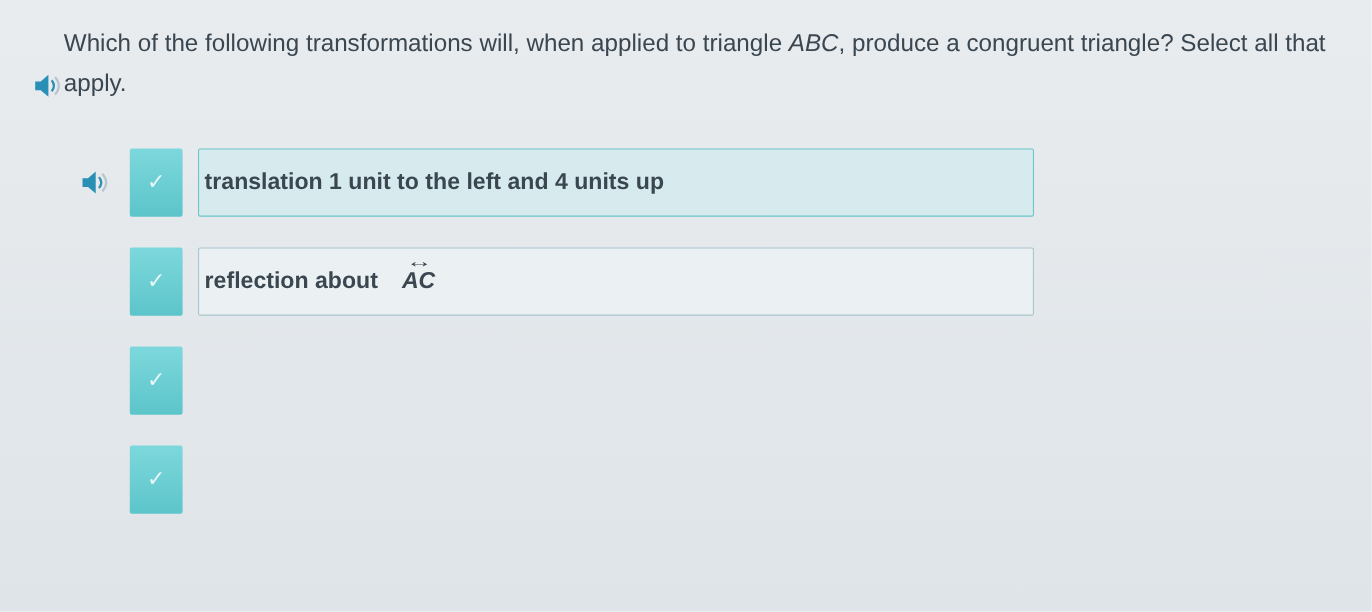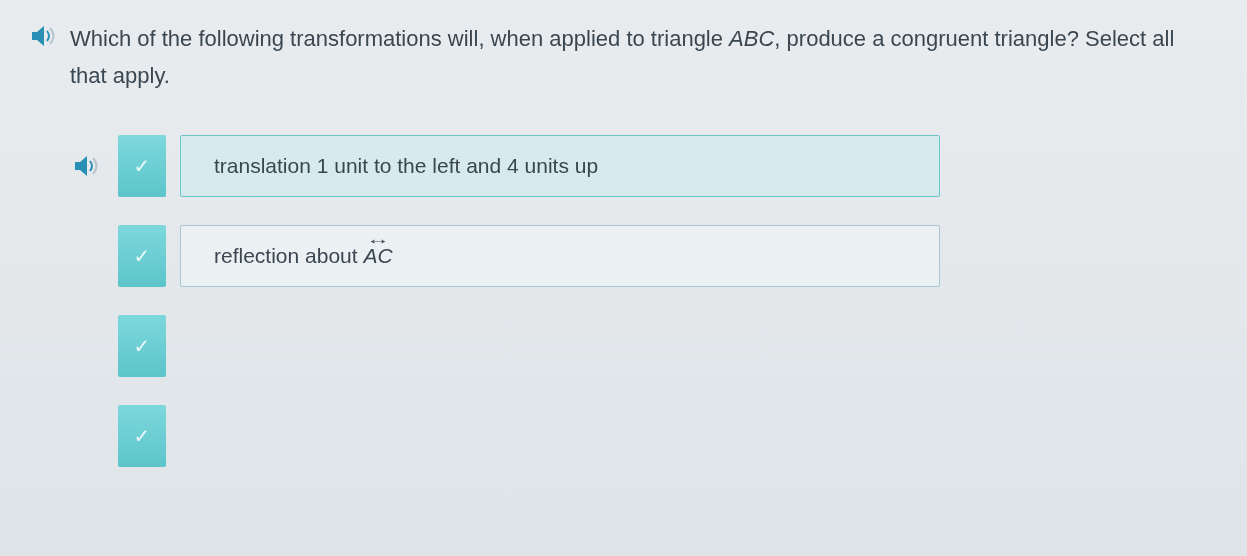--- a/index.html
+++ b/index.html
@@ -9,22 +9,21 @@
     }
     body {
       font-family: Arial, Helvetica, sans-serif;
       background: linear-gradient(180deg, #e8ecef 0%, #dfe4e8 100%);
       padding: 20px 30px;
       width: 1247px;
       height: 556px;
     }
     .question-row {
       display: flex;
-      align-items: flex-start;
-      gap: 12px;
+      align-items: flex-end;
       margin-bottom: 40px;
     }
     .speaker-icon {
       flex-shrink: 0;
       margin-top: 4px;
     }
     .question-text {
       font-size: 22px;
       color: #3a4650;
       line-height: 1.7;
@@ -69,36 +68,38 @@
     .checkmark {
       color: #ffffff;
       font-size: 20px;
       opacity: 0.85;
     }
     .option-box {
       flex: 0 0 760px;
       background: rgba(240, 245, 248, 0.6);
       border: 1px solid #a8c5d0;
       border-radius: 2px;
-      padding: 18px 33px;
+      padding: 18px 5px;
       display: flex;
       align-items: center;
+      font-weight: bold;
     }
     .option-box.selected {
       background: rgba(200, 235, 240, 0.5);
       border: 1px solid #6cc5ca;
     }
     .option-text {
       font-size: 21px;
       color: #3a4650;
     }
     .line-symbol {
       display: inline-block;
       position: relative;
       font-style: italic;
+      margin-left: 16px;
     }
     .line-symbol::before {
       content: '↔';
       position: absolute;
       top: -14px;
       left: 50%;
       transform: translateX(-50%) scaleX(1.6);
       font-size: 15px;
       font-style: normal;
     }

